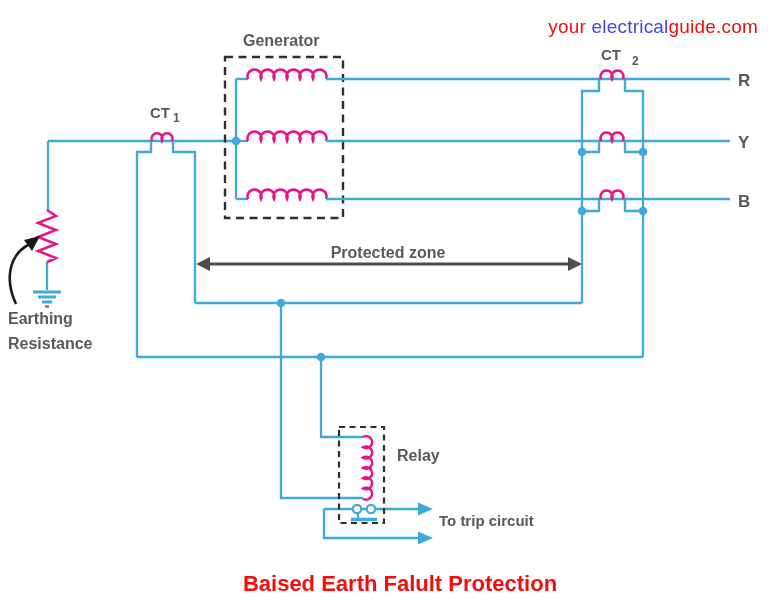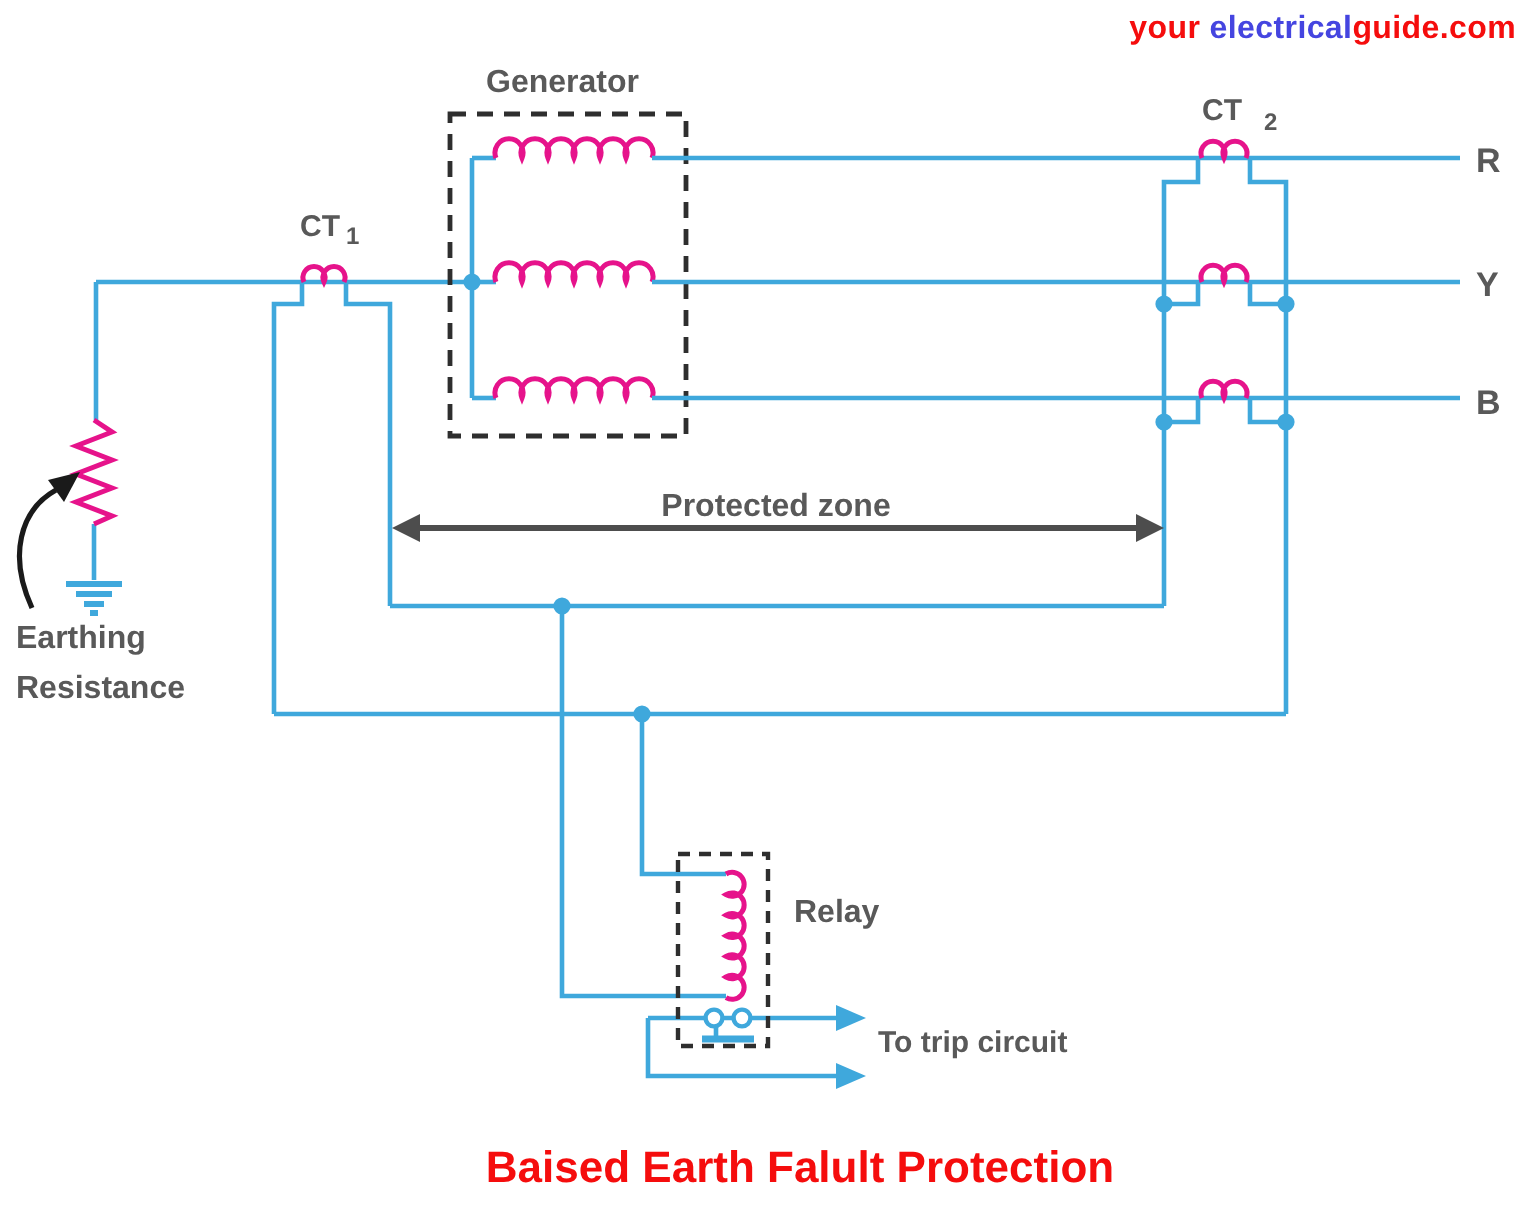--- a/index.html
+++ b/index.html
@@ -1,21 +1,21 @@
 <!DOCTYPE html>
 <html style="--wire: #3FA8DC; --coil: #E6138B; --text: #595959; --zone: #4D4D4D; --dash: #2E2E2E; --black: #1A1A1A; --red: #F50D0D; --blue_text: #4545E0;"><head>
 <meta charset="utf-8">
 <style>
   html,body{margin:0;padding:0;}
   body{
     width:768px;height:605px;position:relative;background:#ffffff;
     font-family:"Liberation Sans", sans-serif;overflow:hidden;
   }
   .site-header{
-    position:absolute;top:6px;right:10px;font-size:16px;font-weight:bold;
+    position:absolute;top:16px;right:10px;font-size:19px;font-weight:normal;
     letter-spacing:0.2px;white-space:nowrap;
   }
   .site-header .red{color:var(--red);}
   .site-header .blue{color:var(--blue_text);}
   .diagram-title{
     position:absolute;left:16px;bottom:8px;width:768px;text-align:center;
     font-size:22px;font-weight:bold;color:var(--red);
   }
   svg{position:absolute;left:0;top:0;}
   .wire{stroke:var(--wire);stroke-width:2.3;fill:none;}

